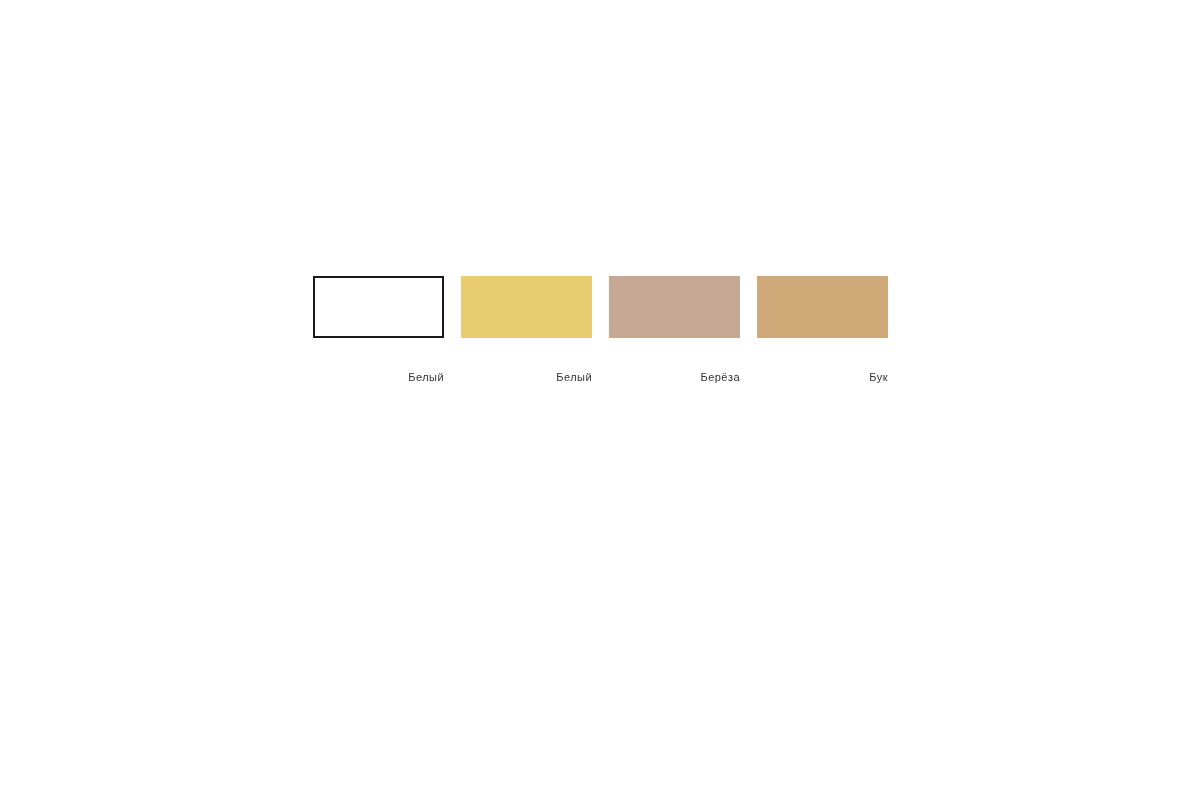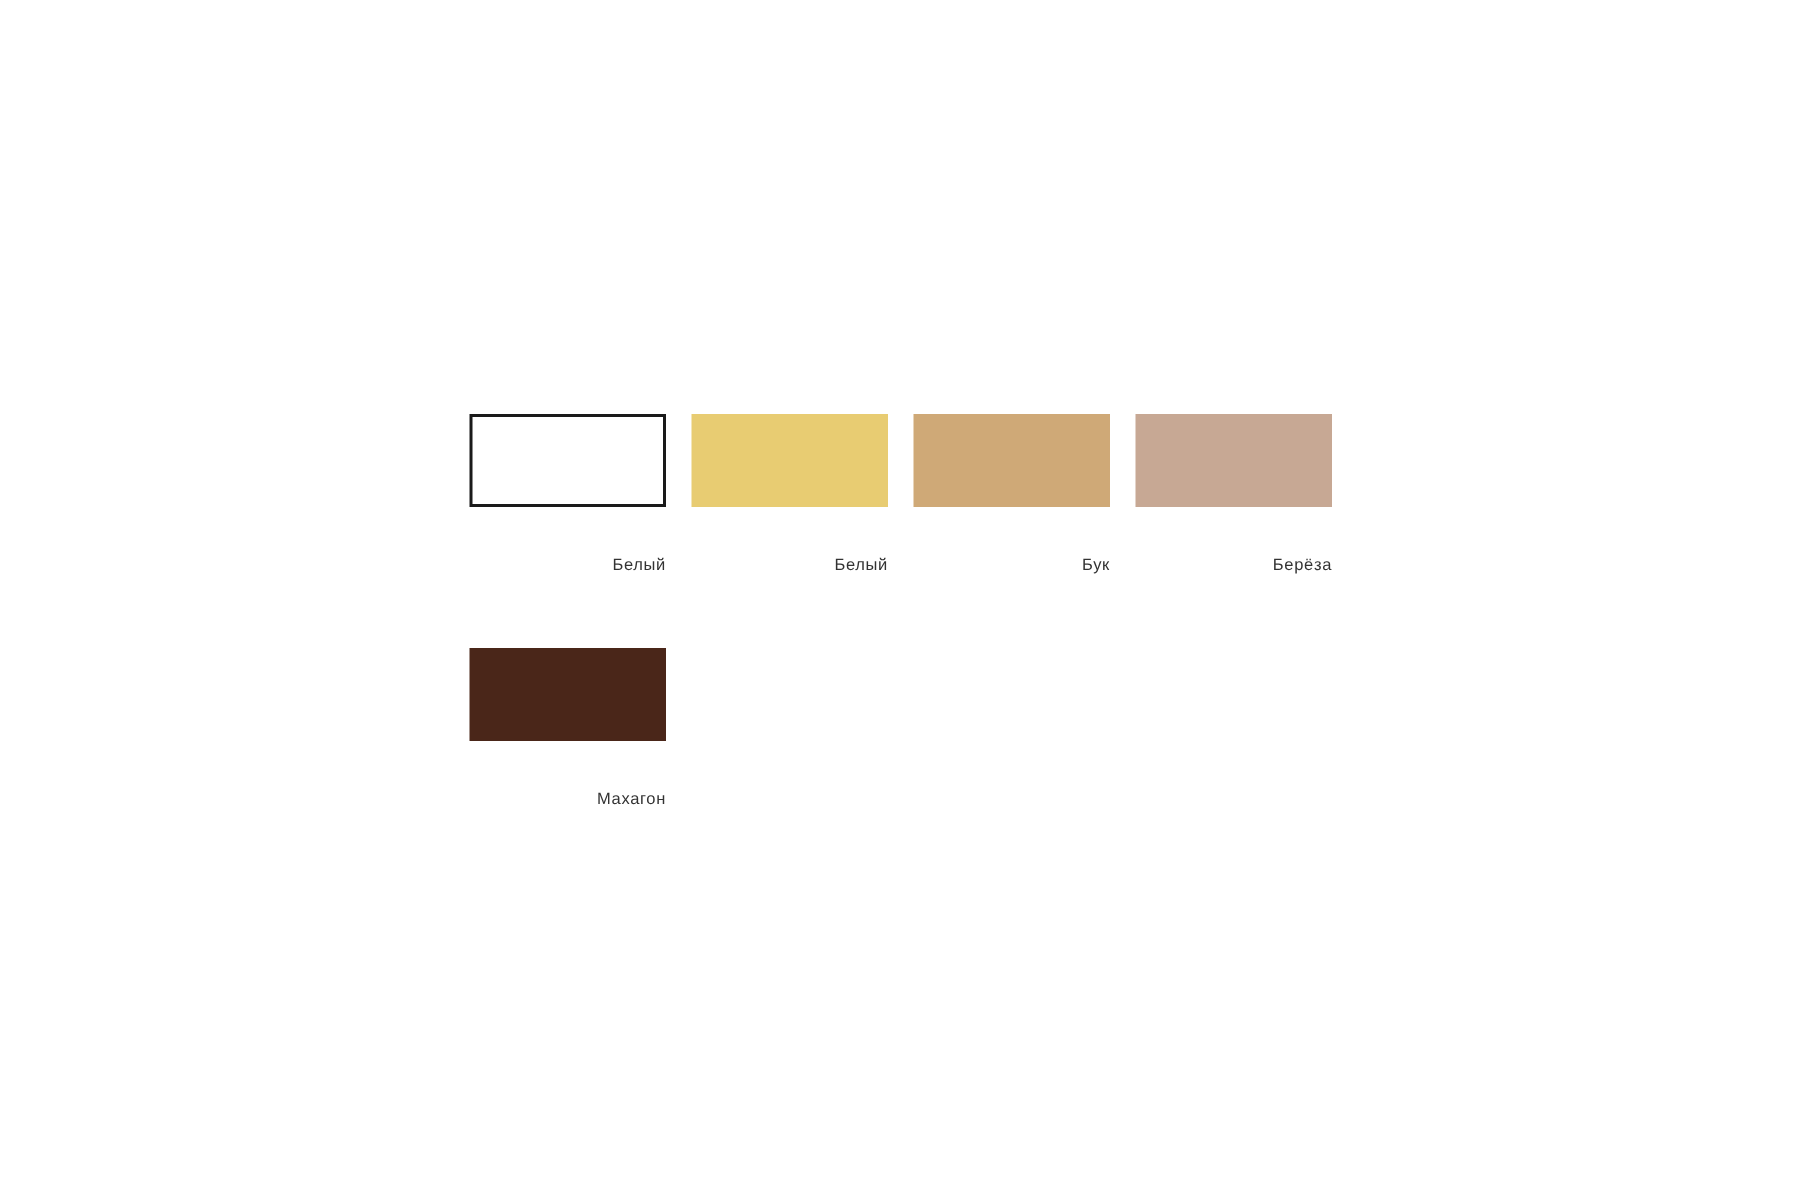--- a/index.html
+++ b/index.html
@@ -69,29 +69,25 @@
     <span class="swatch-label">Белый</span>
   </div>
 
   <div class="swatch-cell">
     <span class="swatch-chip" style="background-color: rgb(232, 204, 114);"></span>
     <span class="swatch-label">Белый</span>
   </div>
 
 
   <div class="swatch-cell">
-    <span class="swatch-chip" style="background-color: rgb(207, 169, 119);"></span>
-    <span class="swatch-label">Бук</span>
-  </div>
-
-  <div class="swatch-cell">
     <span class="swatch-chip" style="background-color: rgb(199, 168, 148);"></span>
     <span class="swatch-label">Берёза</span>
   </div>
 
   <div class="swatch-cell">
-    <span class="swatch-chip" style="background-color: rgb(74, 38, 25);"></span>
-    <span class="swatch-label">Махагон</span>
+    <span class="swatch-chip" style="background-color: rgb(207, 169, 119);"></span>
+    <span class="swatch-label">Бук</span>
   </div>
+
 
 
 
 </div>
 
 </body></html>

